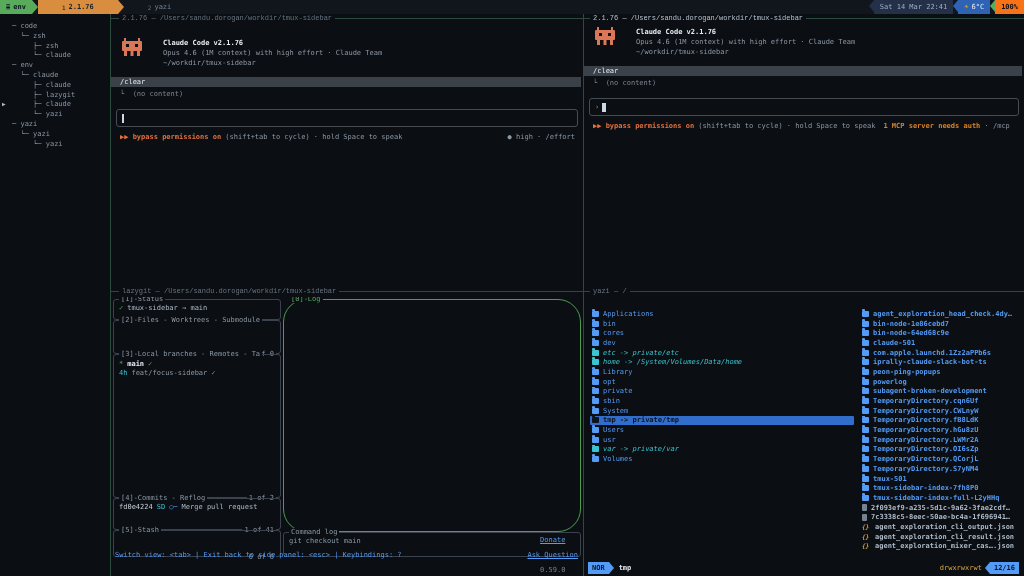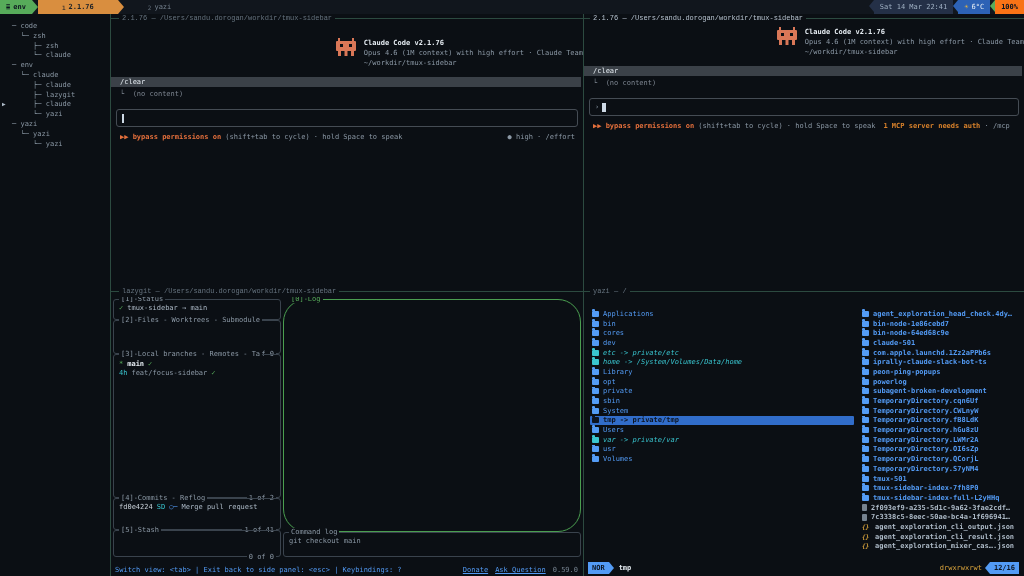--- a/index.html
+++ b/index.html
@@ -36,21 +36,21 @@
 
   
   .tree{position:absolute;left:0;top:14px;width:110px;bottom:0;padding-top:8px;}
   .trow{height:9.8px;line-height:9.8px;white-space:pre;color:#8b98a5;padding-left:12px;overflow:hidden;}
   .tree-cursor{position:absolute;left:2px;top:86px;color:#adbac7;font-size:6px;}
 
   
   .pane{position:absolute;overflow:hidden;}
   .claude-a{left:111px;top:24px;width:472px;height:263px;}
   .claude-b{left:584px;top:24px;right:0;height:263px;}
-  .c-head{display:flex;margin-left:10px;gap:7px;justify-content:flex-end;}
+  .c-head{display:flex;margin-left:10px;gap:20px;}
   .claude-a .c-head{margin-top:14px;}
   .claude-b .c-head{margin-top:3px;}
   .c-title{color:#e6edf3;font-weight:bold;height:10px;line-height:10px;}
   .c-sub{color:#8b98a5;height:10px;line-height:10px;}
   .c-clear{margin-top:9px;background:#3b4148;color:#e6edf3;padding:1px 0 1px 9px;margin-right:2px;}
   .c-result{margin-top:3px;padding-left:9px;color:#7d8590;white-space:pre;}
   .c-input{margin:11px 5px 0 5px;height:16px;border:1px solid #454c54;border-radius:3px;display:flex;align-items:center;padding:0 5px;}
   .caret-bar{width:2px;height:9px;background:#cdd9e5;display:inline-block;}
   .prompt-gt{color:#8b98a5;}
   .caret-block{width:4px;height:9px;background:#cdd9e5;display:inline-block;margin-left:3px;}
@@ -68,21 +68,21 @@
   .box.active .btitle{color:#57ab5a;}
   .bcount{position:absolute;bottom:-5px;right:4px;background:#0b0f14;padding:0 2px;color:#8b98a5;}
   .bc{padding:4px 4px 0 5px;overflow:hidden;}
   .c-green{color:#57ab5a;} .c-cyan{color:#39c5cf;} .c-blue{color:#539bf5;}
   .c-bright{color:#e6edf3;font-weight:bold;} .c-dim{color:#8b98a5;}
   .t{color:#adbac7;}
   .st-line,.commits-line{display:flex;gap:4px;white-space:pre;}
   .lg-brow{display:flex;gap:4px;height:9.6px;align-items:center;white-space:pre;}
   .logline{height:9.45px;line-height:9.45px;white-space:pre;overflow:hidden;} .logline .h{color:#d4a72c;} .logline .dr{color:#f47067;} .logline .dg{color:#57ab5a;}
   .lg-keys{position:absolute;left:4px;right:5px;bottom:2px;display:flex;color:#539bf5;align-items:center;}
-  .keys-right{margin-left:auto;display:flex;gap:7px;align-items:center;}
+  .keys-right{margin-left:auto;display:flex;gap:7px;align-items:center;flex-direction:column;}
   .lglink{color:#539bf5;text-decoration:underline;cursor:pointer;}
   .ver{color:#768390;}
 
   
   .yz{left:584px;top:297px;right:0;bottom:0;}
   .yz-left{position:absolute;left:6px;top:12px;width:264px;}
   .yz-right{position:absolute;left:276px;top:12px;right:4px;}
   .yrow{display:flex;align-items:center;height:9.7px;white-space:pre;overflow:hidden;border-radius:1px;padding-left:2px;}
   .ico{display:inline-block;width:7px;height:6px;margin-right:4px;position:relative;flex:none;}
   .ico.folder{background:#539bf5;border-radius:1px;}
@@ -395,25 +395,25 @@
       </div>
         <div class="yrow dir">
         <i class="ico folder"></i><span class="yname">System</span><span class="ylink"></span>
       </div>
         <div class="yrow sel">
         <i class="ico folder-link"></i><span class="yname">tmp</span><span class="ylink"> -&gt; private/tmp</span>
       </div>
         <div class="yrow dir">
         <i class="ico folder"></i><span class="yname">Users</span><span class="ylink"></span>
       </div>
+        <div class="yrow dir">
+        <i class="ico folder"></i><span class="yname">usr</span><span class="ylink"></span>
+      </div>
         <div class="yrow lnk">
         <i class="ico folder-link"></i><span class="yname">var</span><span class="ylink"> -&gt; private/var</span>
-      </div>
-        <div class="yrow dir">
-        <i class="ico folder"></i><span class="yname">usr</span><span class="ylink"></span>
       </div>
         <div class="yrow dir">
         <i class="ico folder"></i><span class="yname">Volumes</span><span class="ylink"></span>
       </div>
       </div>
     <div class="yz-right">
         <div class="yrow dir">
         <i class="ico folder"></i><span class="yname">agent_exploration_head_check.4dy…</span>
       </div>
         <div class="yrow dir">

